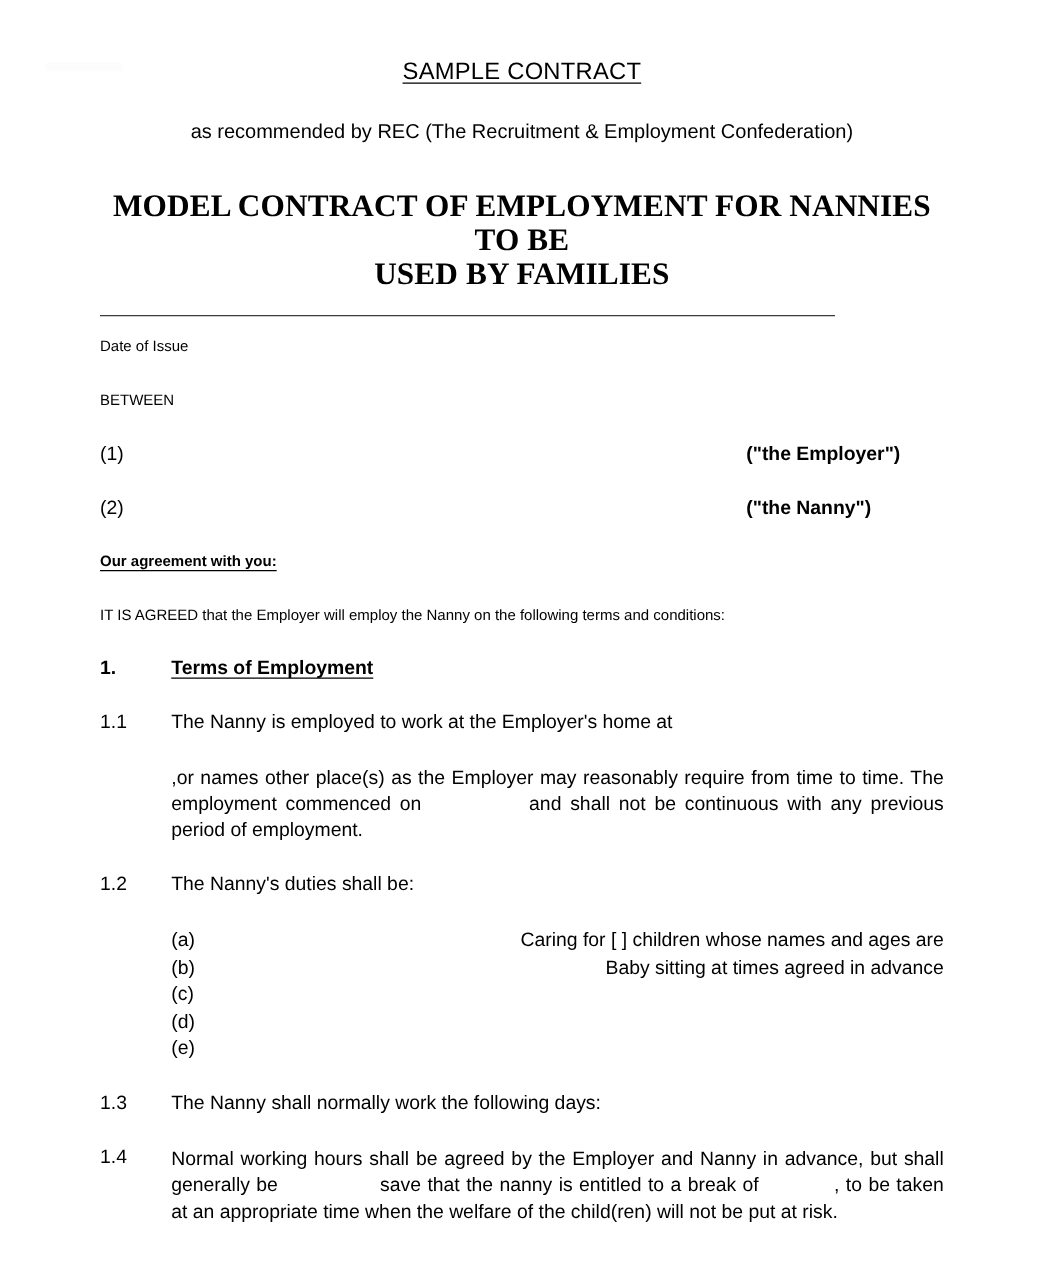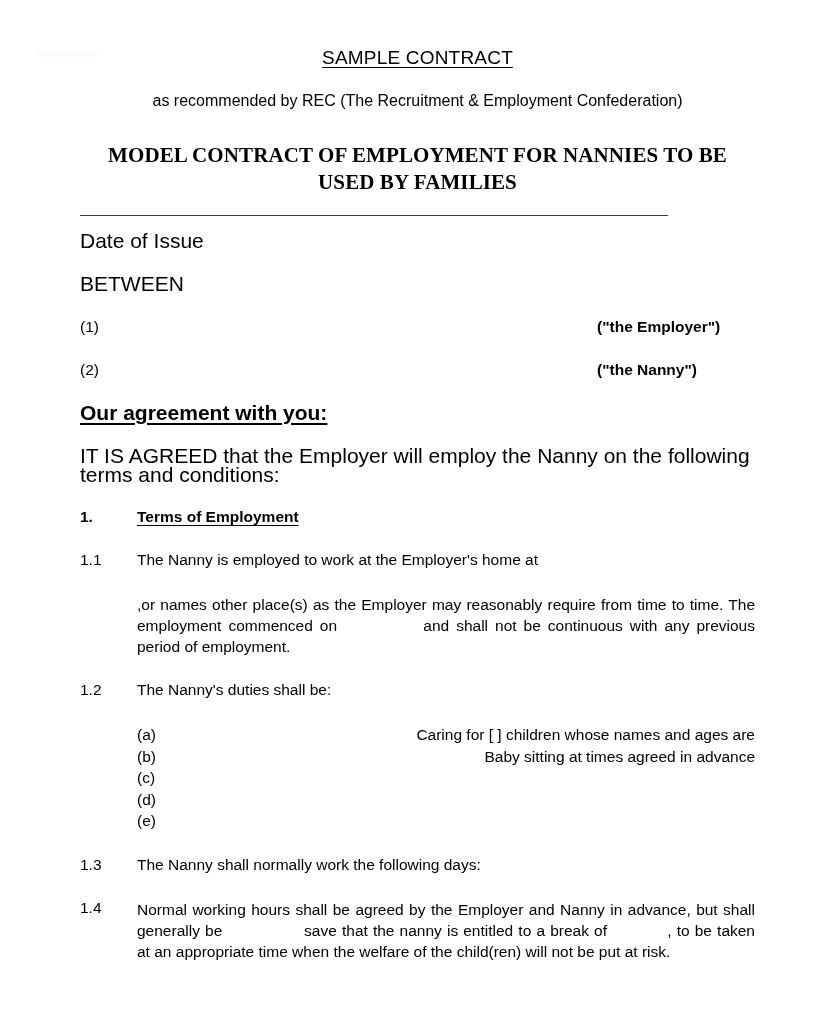--- a/index.html
+++ b/index.html
@@ -39,28 +39,28 @@
     line-height: 20px;
   }
   .doc-title .ul {
     text-decoration: underline;
     text-underline-offset: 3px;
   }
   .doc-subtitle {
     text-align: center;
     font-size: 16px;
     font-weight: 400;
-    margin: 7px;
+    margin: 12px;
     padding-top: 16px;
     line-height: 19px;
   }
   .doc-model-title {
     text-align: center;
     font-family: "Liberation Serif", serif;
-    font-size: 21px;
+    font-size: 25px;
     font-weight: 700;
     margin: 0;
     padding-top: 25px;
     line-height: 27px;
     letter-spacing: 0.1px;
   }
   .doc-section-title {
     font-size: 20px;
     font-weight: 700;
     margin: 0;
@@ -72,21 +72,21 @@
   
   .rule {
     width: 588px;
     height: 0;
     border-top: 1.6px solid #3b3b3b;
     margin: 19px 0 0 0;
   }
 
   
   .body-line {
-    font-size: 21px;
+    font-size: 12px;
     line-height: 19px;
     margin: 0;
     padding-top: 15px;
   }
   .gap-lg { padding-top: 24px; }
 
   .ul-bold {
     font-weight: 700;
     text-decoration: underline;
     text-underline-offset: 3px;

